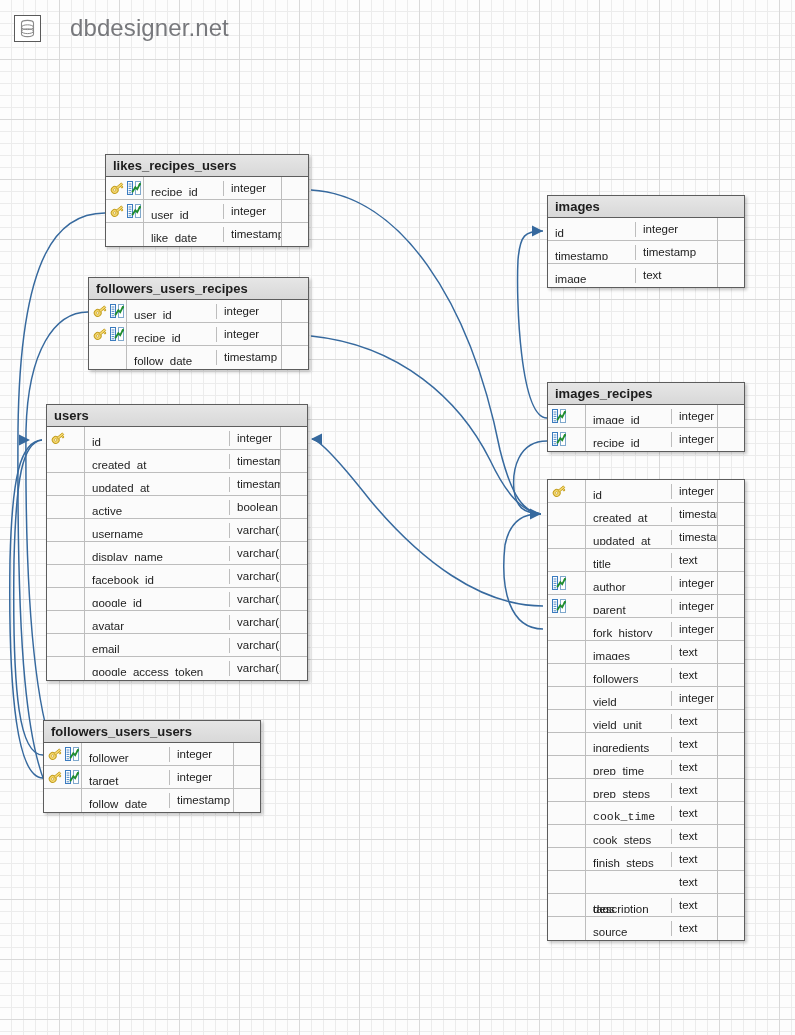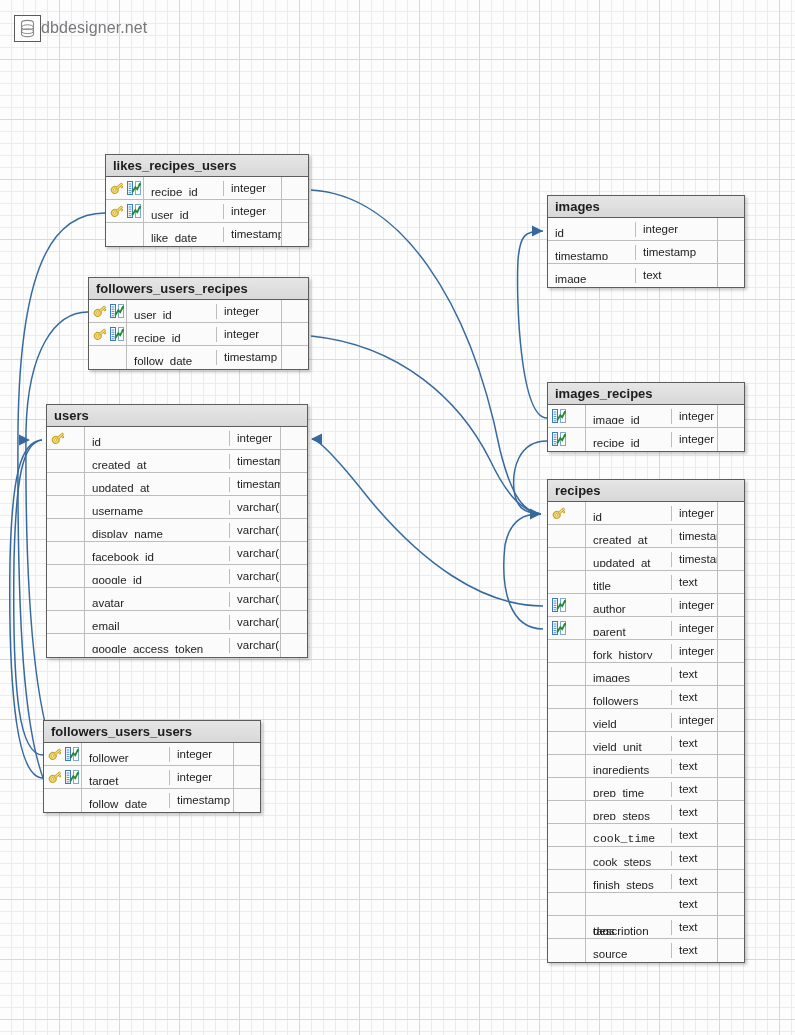--- a/index.html
+++ b/index.html
@@ -40,22 +40,22 @@
     width: 27px; height: 27px;
     border: 1px solid #5a5a5a;
     background: #ffffff;
     display: flex;
     align-items: center;
     justify-content: center;
     box-sizing: border-box;
   }
   #logo-box svg { display: block; }
   #brand {
-    margin-left: 0;
-    font-size: 16px;
+    margin-left: 29px;
+    font-size: 24px;
     color: #77787c;
     letter-spacing: 0.1px;
     font-family: "Liberation Sans", sans-serif;
   }
 
   
   #links {
     position: absolute;
     left: 0; top: 0;
     width: 795px; height: 1035px;
@@ -338,20 +338,26 @@
           <div class="c-tail"></div>
         </div>
         <div class="row">
           <div class="c-icons"></div>
           <div class="c-name" style="width: 145px;">updated_at</div>
           <div class="c-type">timestamp</div>
           <div class="c-tail"></div>
         </div>
         <div class="row">
           <div class="c-icons"></div>
+          <div class="c-name" style="width: 145px;">active</div>
+          <div class="c-type">boolean</div>
+          <div class="c-tail"></div>
+        </div>
+        <div class="row">
+          <div class="c-icons"></div>
           <div class="c-name" style="width: 145px;">username</div>
           <div class="c-type">varchar(255)</div>
           <div class="c-tail"></div>
         </div>
         <div class="row">
           <div class="c-icons"></div>
           <div class="c-name" style="width: 145px;">display_name</div>
           <div class="c-type">varchar(255)</div>
           <div class="c-tail"></div>
         </div>
@@ -510,21 +516,20 @@
                 <path d="M14.6,2.6 L14.9,5.4 L12.4,4.2 Z" fill="#1e8c2e"></path>
               </svg>
             </span>
           </div>
           <div class="c-name" style="width: 86px;">recipe_id</div>
           <div class="c-type">integer</div>
           <div class="c-tail"></div>
         </div>
       </div>
       <div class="tbl" style="left: 547px; top: 479px; width: 198px;">
-        <div class="tbl-title">recipes</div>
         <div class="row">
           <div class="c-icons">
             <span class="icon-slot">
               <svg class="icon-svg" width="16" height="16" viewBox="0 0 16 16">
                 <g transform="rotate(-40 8 8)">
                   <circle cx="5" cy="8" r="3.4" fill="#f5d76e" stroke="#c29d1d" stroke-width="1"></circle>
                   <circle cx="5" cy="8" r="1.2" fill="#ffffff" stroke="#c29d1d" stroke-width="0.7"></circle>
                   <rect x="7.6" y="6.9" width="7" height="2.2" fill="#f5d76e" stroke="#c29d1d" stroke-width="0.8"></rect>
                   <rect x="11.6" y="9.1" width="1.6" height="2.1" fill="#f5d76e" stroke="#c29d1d" stroke-width="0.8"></rect>
                 </g>

